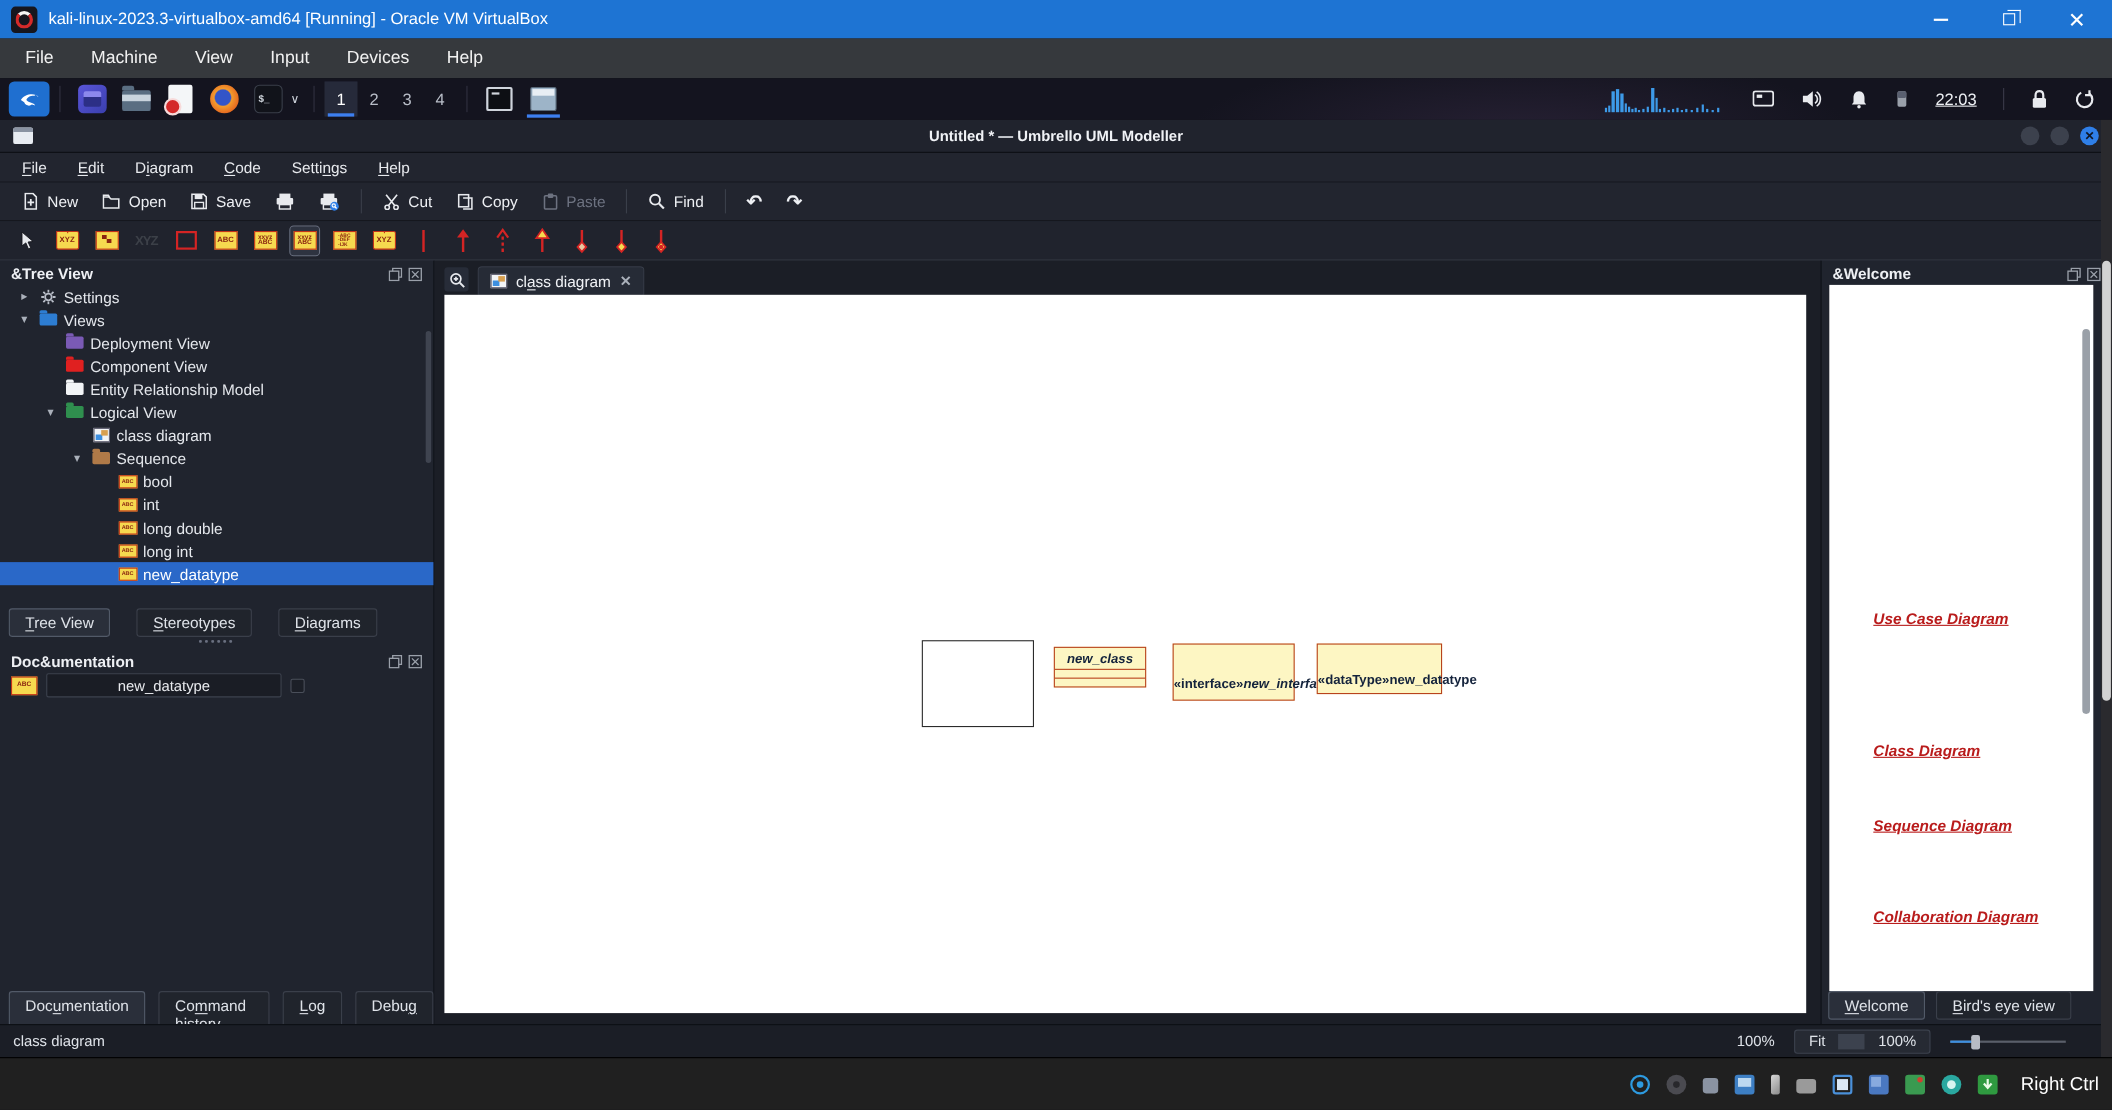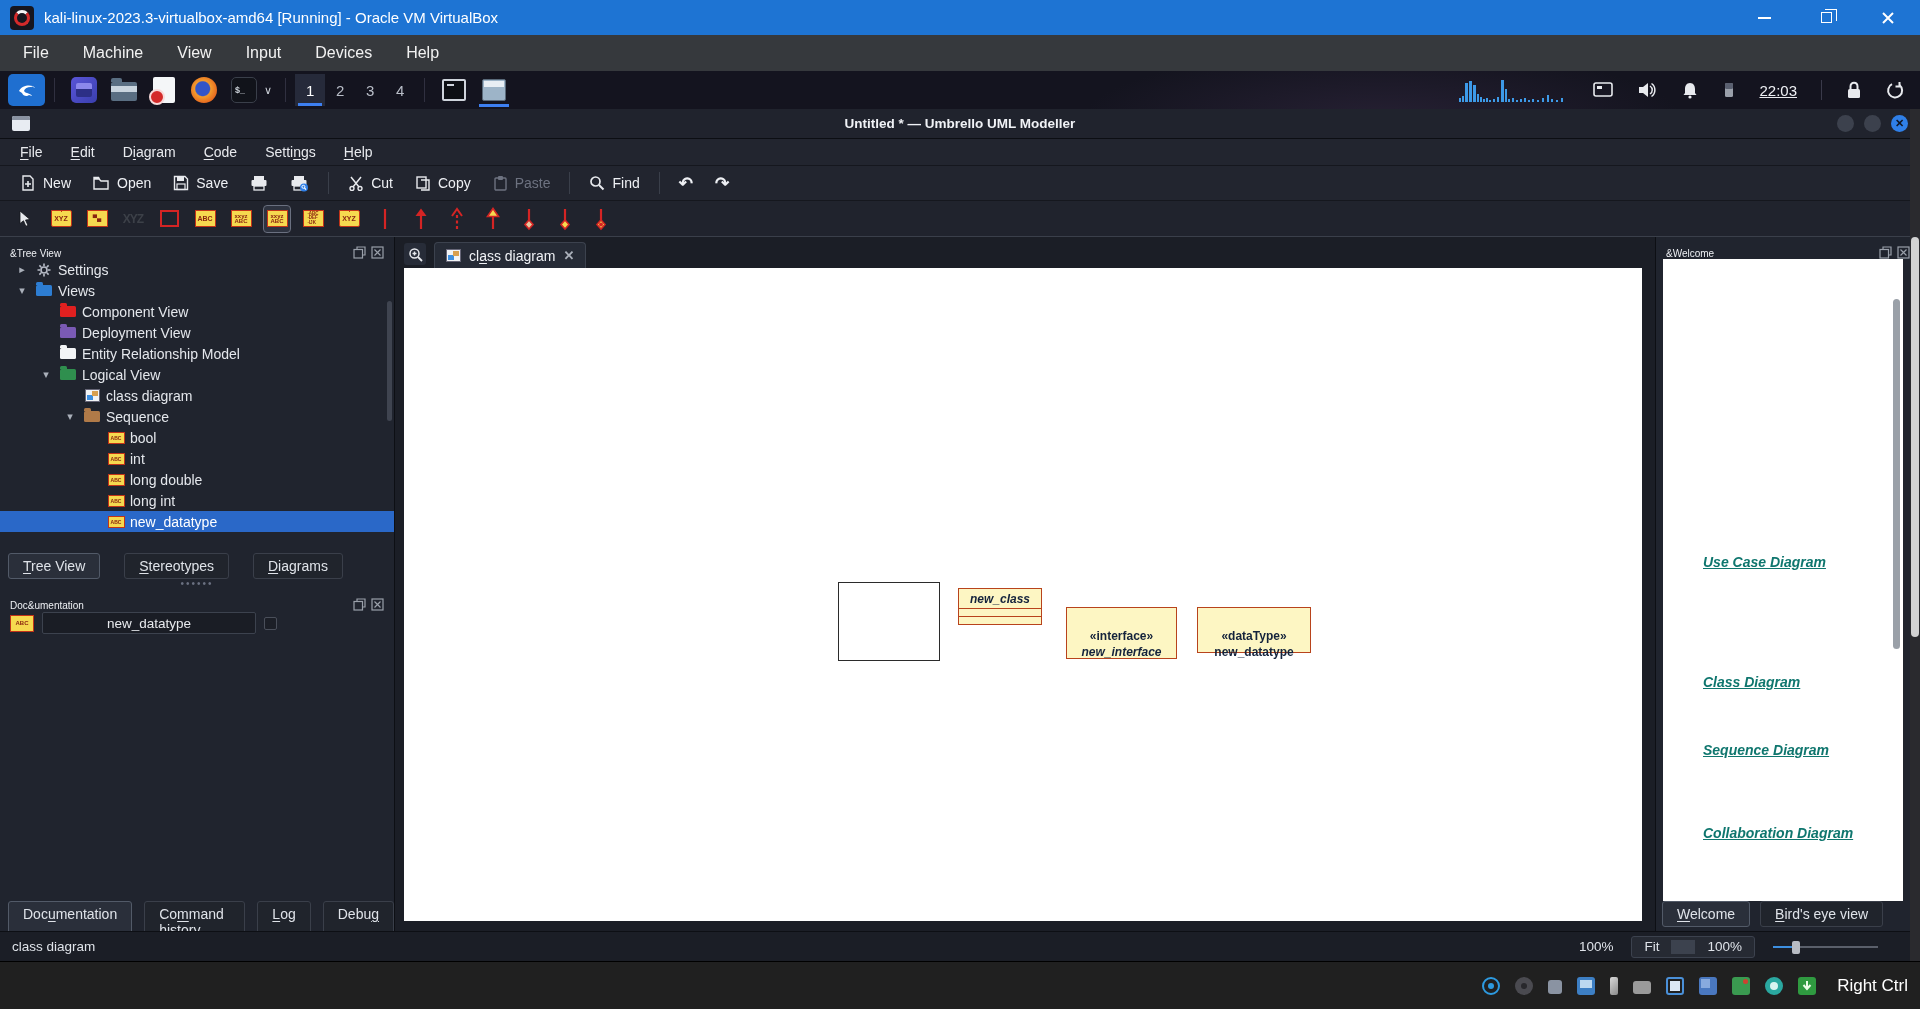--- a/index.html
+++ b/index.html
@@ -91,21 +91,21 @@
   .ym.abc3::after { content:"ABC"; font-size:7px; }
   .ym.mini::after { content:"▀▄"; font-size:6px;}
   .ym.two::after { content:"xxyz\A ABC"; white-space:pre; }
   .ym.list::after { content:"-ABC\A -DEF\A -IJK"; white-space:pre; font-size:4.5px; line-height:4.5px; text-align:left;}
   .txtxyz { font-size:12px; font-weight:bold; color:#3c4048; letter-spacing:-1px;}
   .redbox { width:19px; height:17px; border:2px solid #d42424; background:transparent;}
 
   
   .u-content { position:absolute; top:128px; left:0; right:0; height:694px; background:#1b1e26; }
   .dock-left { position:absolute; top:0; left:0; width:395px; height:694px; background:#20242e; border-right:1px solid #0d0f14;}
-  .dock-head { height:22px; display:flex; align-items:flex-end; padding:2px 10px 0; font-size:10px; font-weight:normal; color:#eef0f4;}
+  .dock-head { height:22px; display:flex; align-items:center; padding:2px 10px 0; font-size:14px; font-weight:bold; color:#eef0f4;}
   .dockbtns { margin-left:auto; display:flex; gap:5px; }
   .dockbtns svg { display:block; }
   .tree { position:absolute; top:22px; left:0; right:0; }
   .trow { height:21px; display:flex; align-items:center; gap:4px; font-size:14px; color:#e4e7ec; padding-left:14px;}
   .trow.lvl1 { padding-left:38px; } .trow.lvl2 { padding-left:62px; } .trow.lvl3 { padding-left:86px; }
   .trow.selected { background:#2a68c8; color:#fff; }
   .tarrow { width:16px; font-size:11px; color:#aab0ba; text-align:center; flex:none;}
   .ticon { width:20px; display:flex; justify-content:center; flex:none;}
   .fsm { width:16px; height:11px; border-radius:1.5px; position:relative; }
   .fsm::before { content:''; position:absolute; top:-3px; left:0; width:7px; height:3px; background:inherit; border-radius:1.5px 1.5px 0 0;}
@@ -139,27 +139,27 @@
   .newdiag { width:22px; height:22px; margin-bottom:3px; border-radius:3px; background:#272c38; display:flex; align-items:center; justify-content:center;}
   .ctab { height:26px; background:#262b36; border:1px solid #3c424e; border-bottom:none; border-radius:4px 4px 0 0;
     display:flex; align-items:center; gap:8px; padding:0 11px; font-size:14px; color:#f0f2f6;}
   .ctab .x { color:#aab0ba; font-size:13px; font-weight:bold; }
   .canvas { position:absolute; top:31px; left:9px; width:1238px; height:653px; background:#ffffff; }
   .shape { position:absolute; background:#fdf6c3; border:1.5px solid #b8431c; color:#14233c; font-size:12px; font-weight:bold;}
   .sh-box { background:#fff; border:1px solid #2b2b2b; }
   .sh-class { text-align:center; }
   .sh-class .hdr { height:19px; display:flex; align-items:center; justify-content:center;font-style:italic; }
   .sh-class .cmp { height:8px; border-top:1.5px solid #b8431c; }
-  .sh-two { display:flex; flex-direction:column; align-items:center; justify-content:flex-start; padding-top:20px; line-height:16px;margin-top:22px;}
+  .sh-two { display:flex; flex-direction:row; align-items:center; justify-content:flex-start; padding-top:20px; line-height:16px;}
   .italic { font-style:italic; }
 
   
   .dock-right { position:absolute; top:0; right:0; width:265px; height:694px; background:#20242e; border-left:1px solid #0d0f14;}
   .welcome-panel { position:absolute; top:22px; left:7px; width:240px; height:642px; background:#fff; }
-  .wlink { position:absolute; left:40px; font-size:14px; font-weight:bold; font-style:italic; color:#0f766e; text-decoration:underline; white-space:nowrap;}
+  .wlink { position:absolute; left:40px; font-size:14px; font-weight:bold; font-style:italic; color:#b91c1c; text-decoration:underline; white-space:nowrap;}
   .wscroll { position:absolute; top:40px; right:3px; width:7px; height:350px; background:#9aa0a8; border-radius:4px;}
   .rtabs { position:absolute; top:664px; left:6px; display:flex; gap:10px; }
 
   
   .u-status { position:absolute; top:822px; left:0; right:0; height:30px; background:#1b1e26; border-top:1px solid #0d0f14;
     display:flex; align-items:center; font-size:13.5px; color:#dfe3e9; padding:0 12px;}
   .zoomgrp { margin-left:auto; display:flex; align-items:center; gap:18px; padding-right:30px;}
   .fitbox { display:flex; align-items:center; border:1px solid #3c424e; background:#262a33; border-radius:3px; height:22px;}
   .fitbox span { padding:0 12px; }
   .fitbox .dv { width:1px; height:14px; background:#3c424e; }
@@ -504,30 +504,30 @@
         <div class="trow lvl0">
           <span class="tarrow">▾</span>
           <span class="ticon">
               <span class="fsm f-blue"></span>
             </span>
           <span class="tlabel">Views</span>
         </div>
         <div class="trow lvl1">
           <span class="tarrow"></span>
           <span class="ticon">
+              <span class="fsm f-purple"></span>
+            </span>
+          <span class="tlabel">Deployment View</span>
+        </div>
+        <div class="trow lvl1">
+          <span class="tarrow"></span>
+          <span class="ticon">
               <span class="fsm f-red"></span>
             </span>
           <span class="tlabel">Component View</span>
-        </div>
-        <div class="trow lvl1">
-          <span class="tarrow"></span>
-          <span class="ticon">
-              <span class="fsm f-purple"></span>
-            </span>
-          <span class="tlabel">Deployment View</span>
         </div>
         <div class="trow lvl1">
           <span class="tarrow"></span>
           <span class="ticon">
               <span class="fsm f-white"></span>
             </span>
           <span class="tlabel">Entity Relationship Model</span>
         </div>
         <div class="trow lvl1">
           <span class="tarrow">▾</span>

